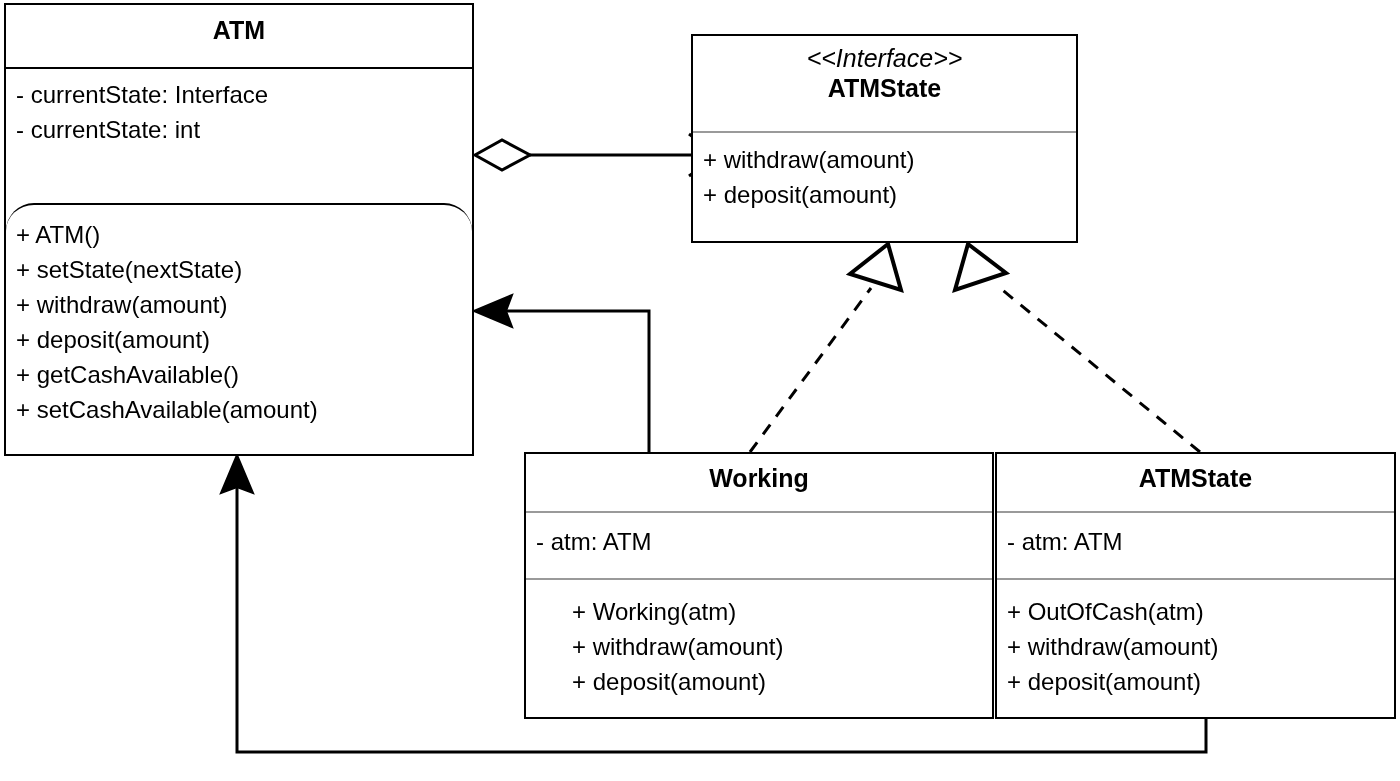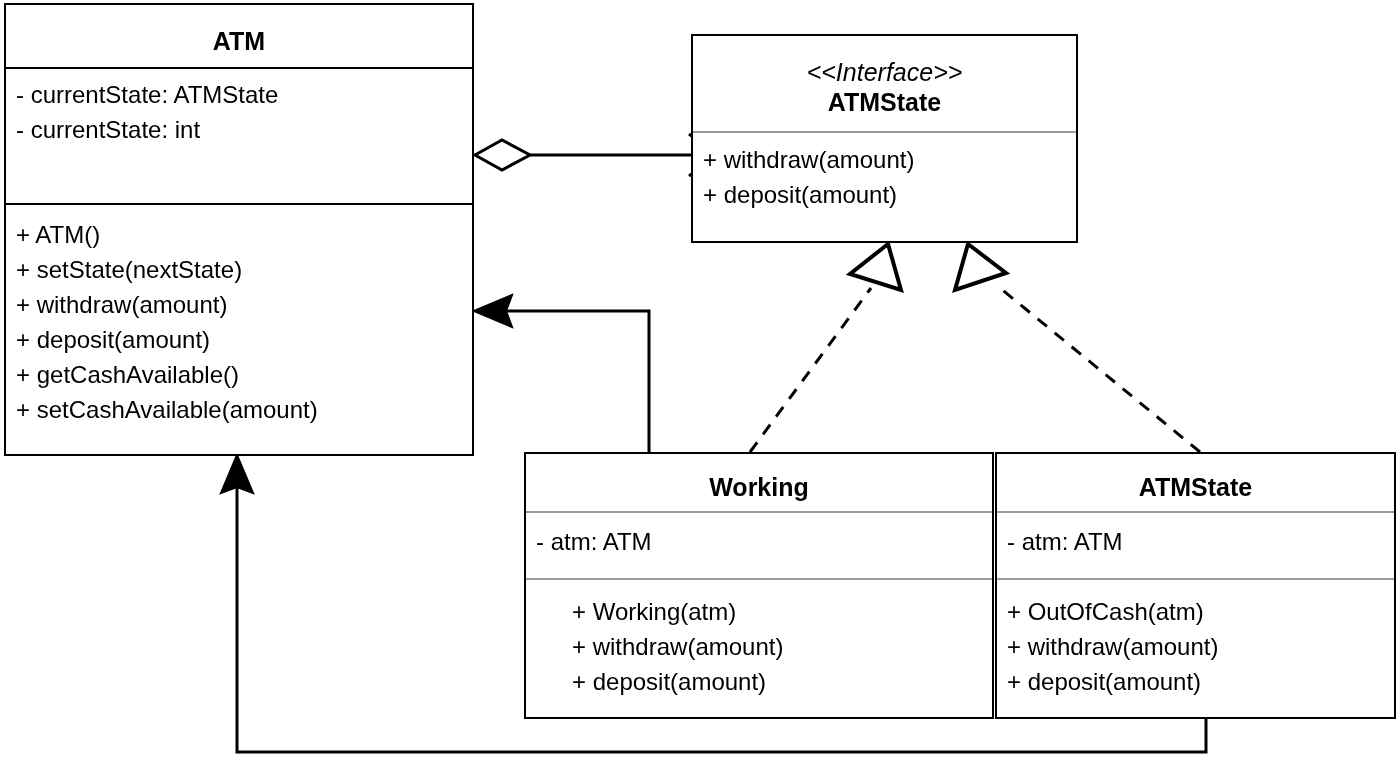--- a/index.html
+++ b/index.html
@@ -40,21 +40,21 @@
   .compartment.div-dark {
     border-top: 2px solid #000000;
   }
   .compartment.div-gray {
     border-top: 2px solid #9a9a9a;
   }
   .cls-title {
     display: flex;
     flex-direction: column;
     align-items: center;
-    justify-content: center;
+    justify-content: flex-start;
     text-align: center;
   }
   .stereotype {
     font-style: italic;
     font-size: 25px;
     line-height: 30px;
     color: #000000;
     white-space: nowrap;
   }
   .cls-name {
@@ -110,25 +110,25 @@
       <polygon points="237,455 221,493 237,487 253,493" fill="#000000" stroke="#000000" stroke-width="2" stroke-linejoin="miter"></polygon>
     </g>
   </svg>
 
   <div class="uml-class" style="left:4px; top:3px; width:470px; height:453px;">
     <div class="compartment cls-title" style="height:62px; padding-top:10px;">
       <div class="cls-name">ATM</div>
     </div>
     <div class="compartment div-dark" style="height:136px; padding-top:8px;">
       <ul class="member-list">
-        <li class="member">- currentState: ATMState</li>
+        <li class="member">- currentState: Interface</li>
         <li class="member">- currentState: int</li>
       </ul>
     </div>
-    <div class="compartment div-dark" style="flex:1; padding-top:12px;">
+    <div class="compartment div-dark" style="flex:1; padding-top:12px;border-radius:28px;">
       <ul class="member-list">
         <li class="member">+ ATM()</li>
         <li class="member">+ setState(nextState)</li>
         <li class="member">+ withdraw(amount)</li>
         <li class="member">+ deposit(amount)</li>
         <li class="member">+ getCashAvailable()</li>
         <li class="member">+ setCashAvailable(amount)</li>
       </ul>
     </div>
   </div>

